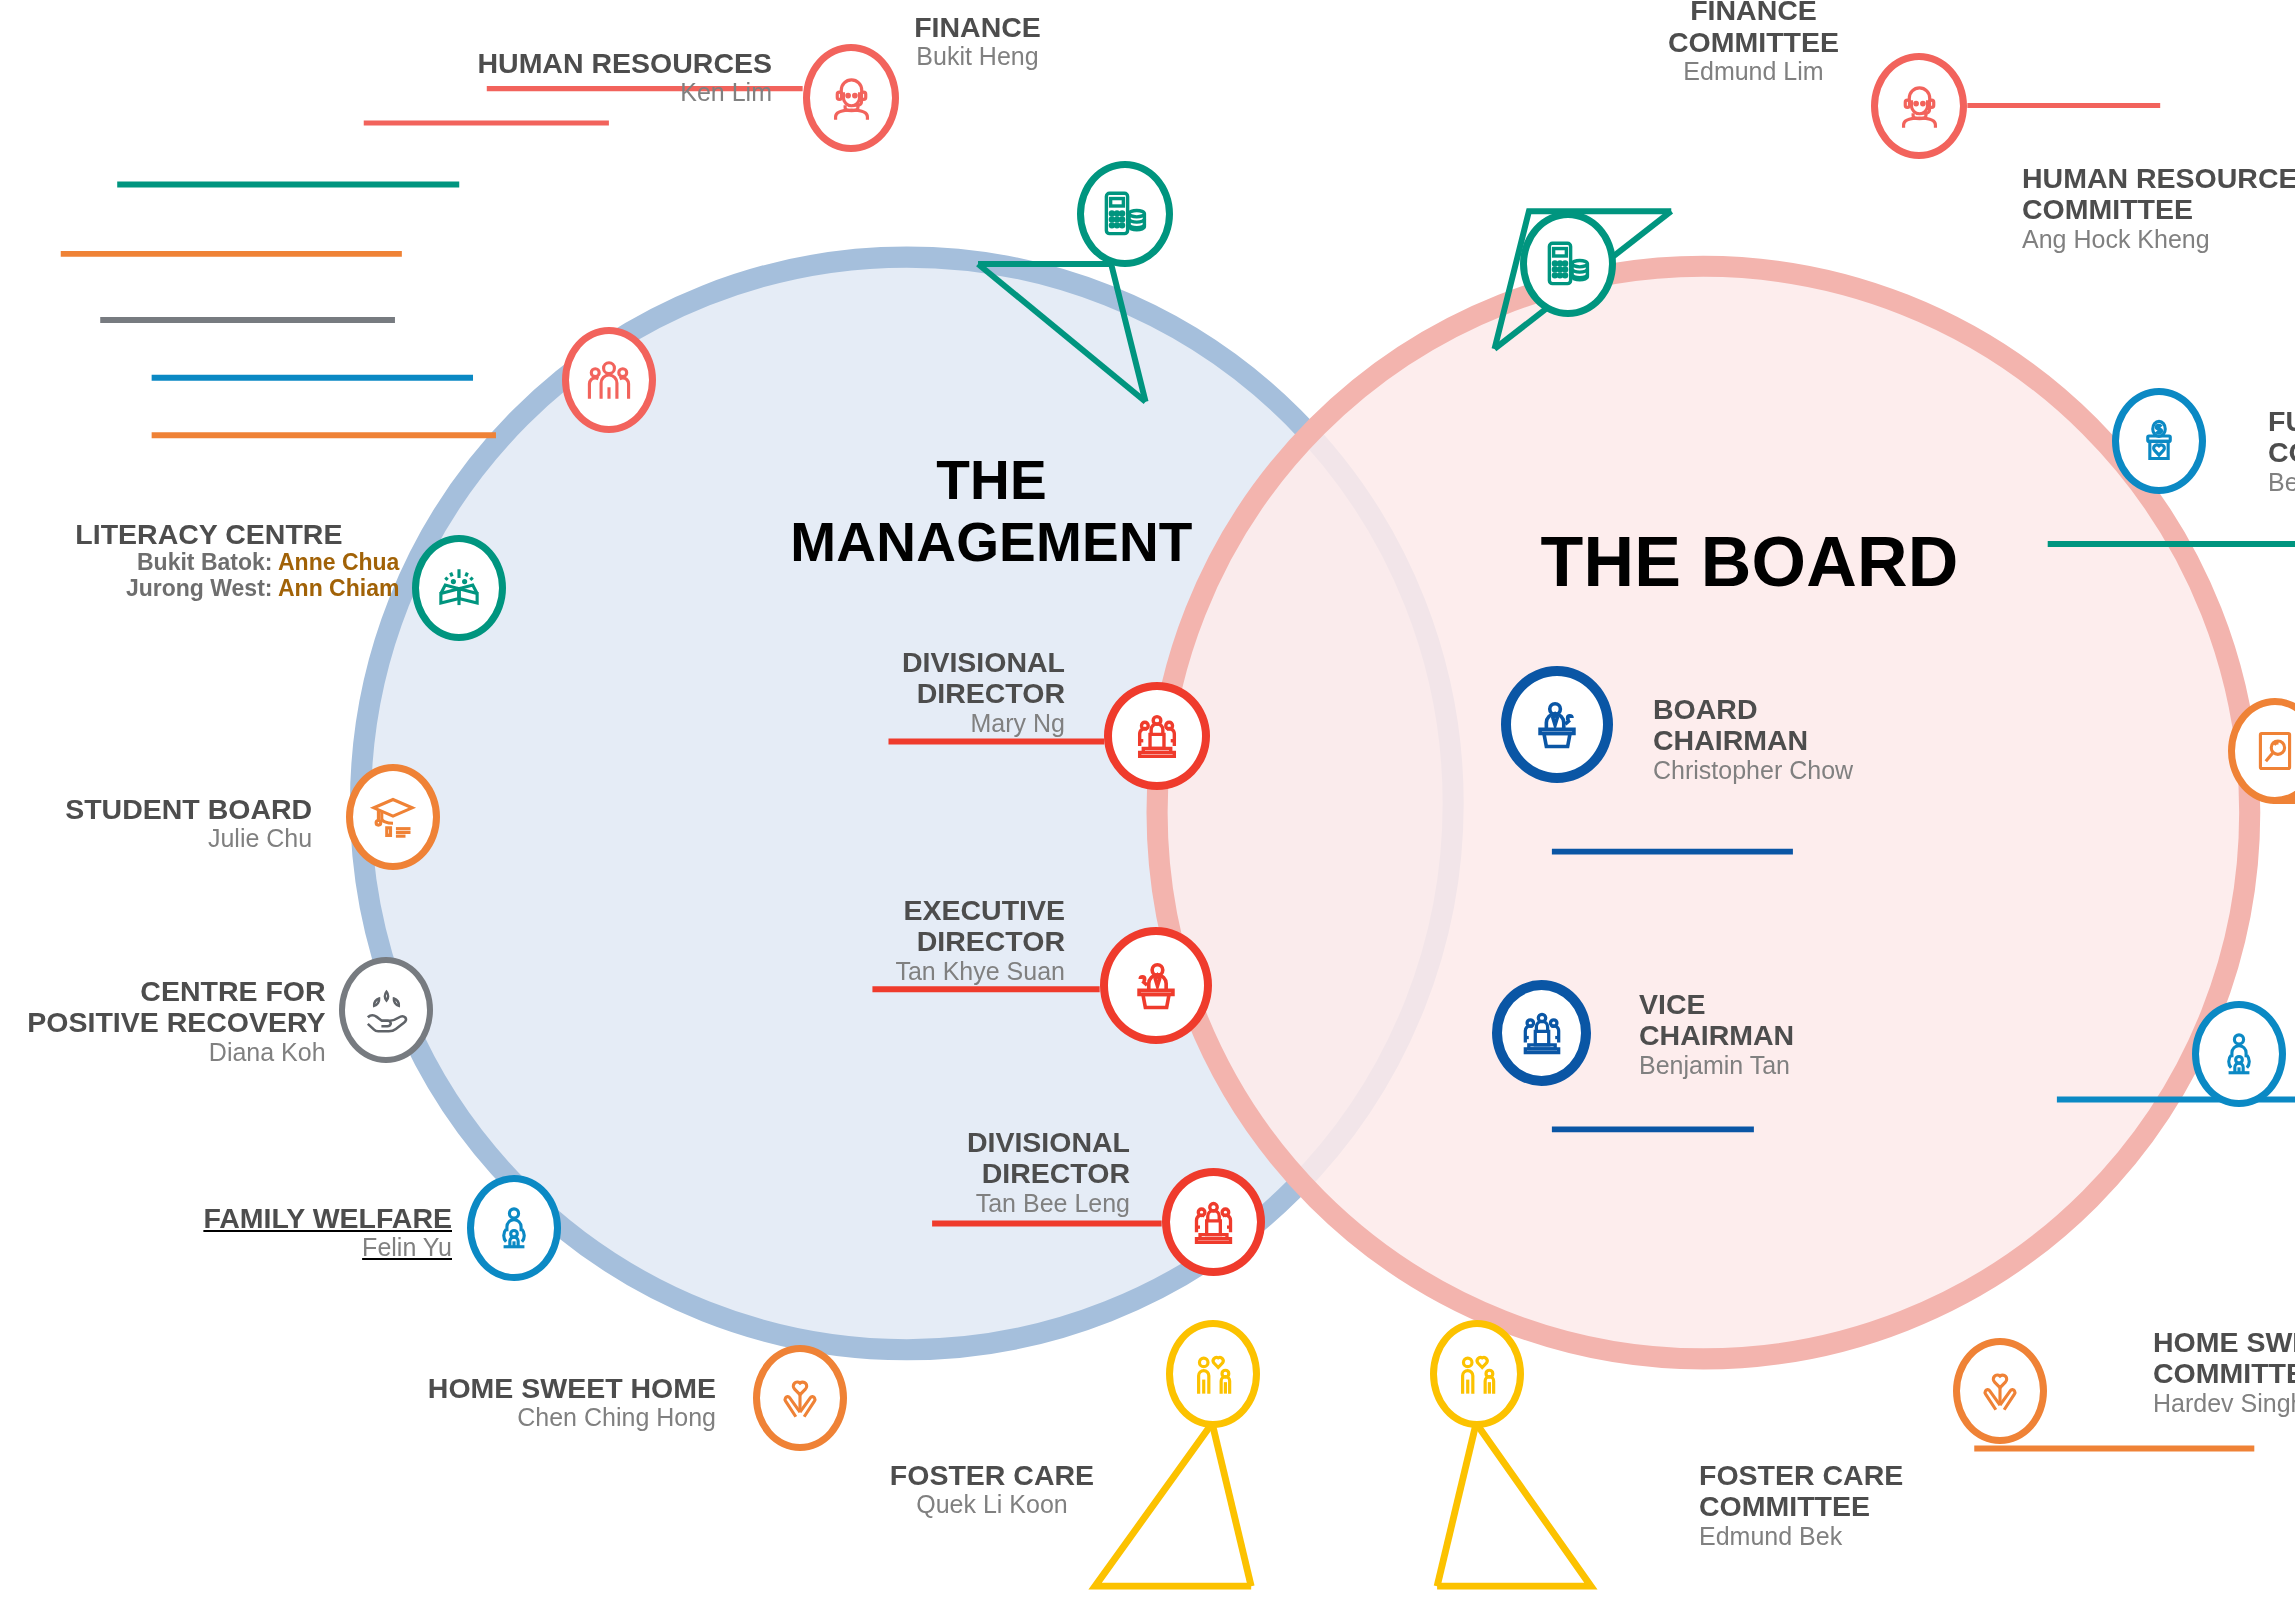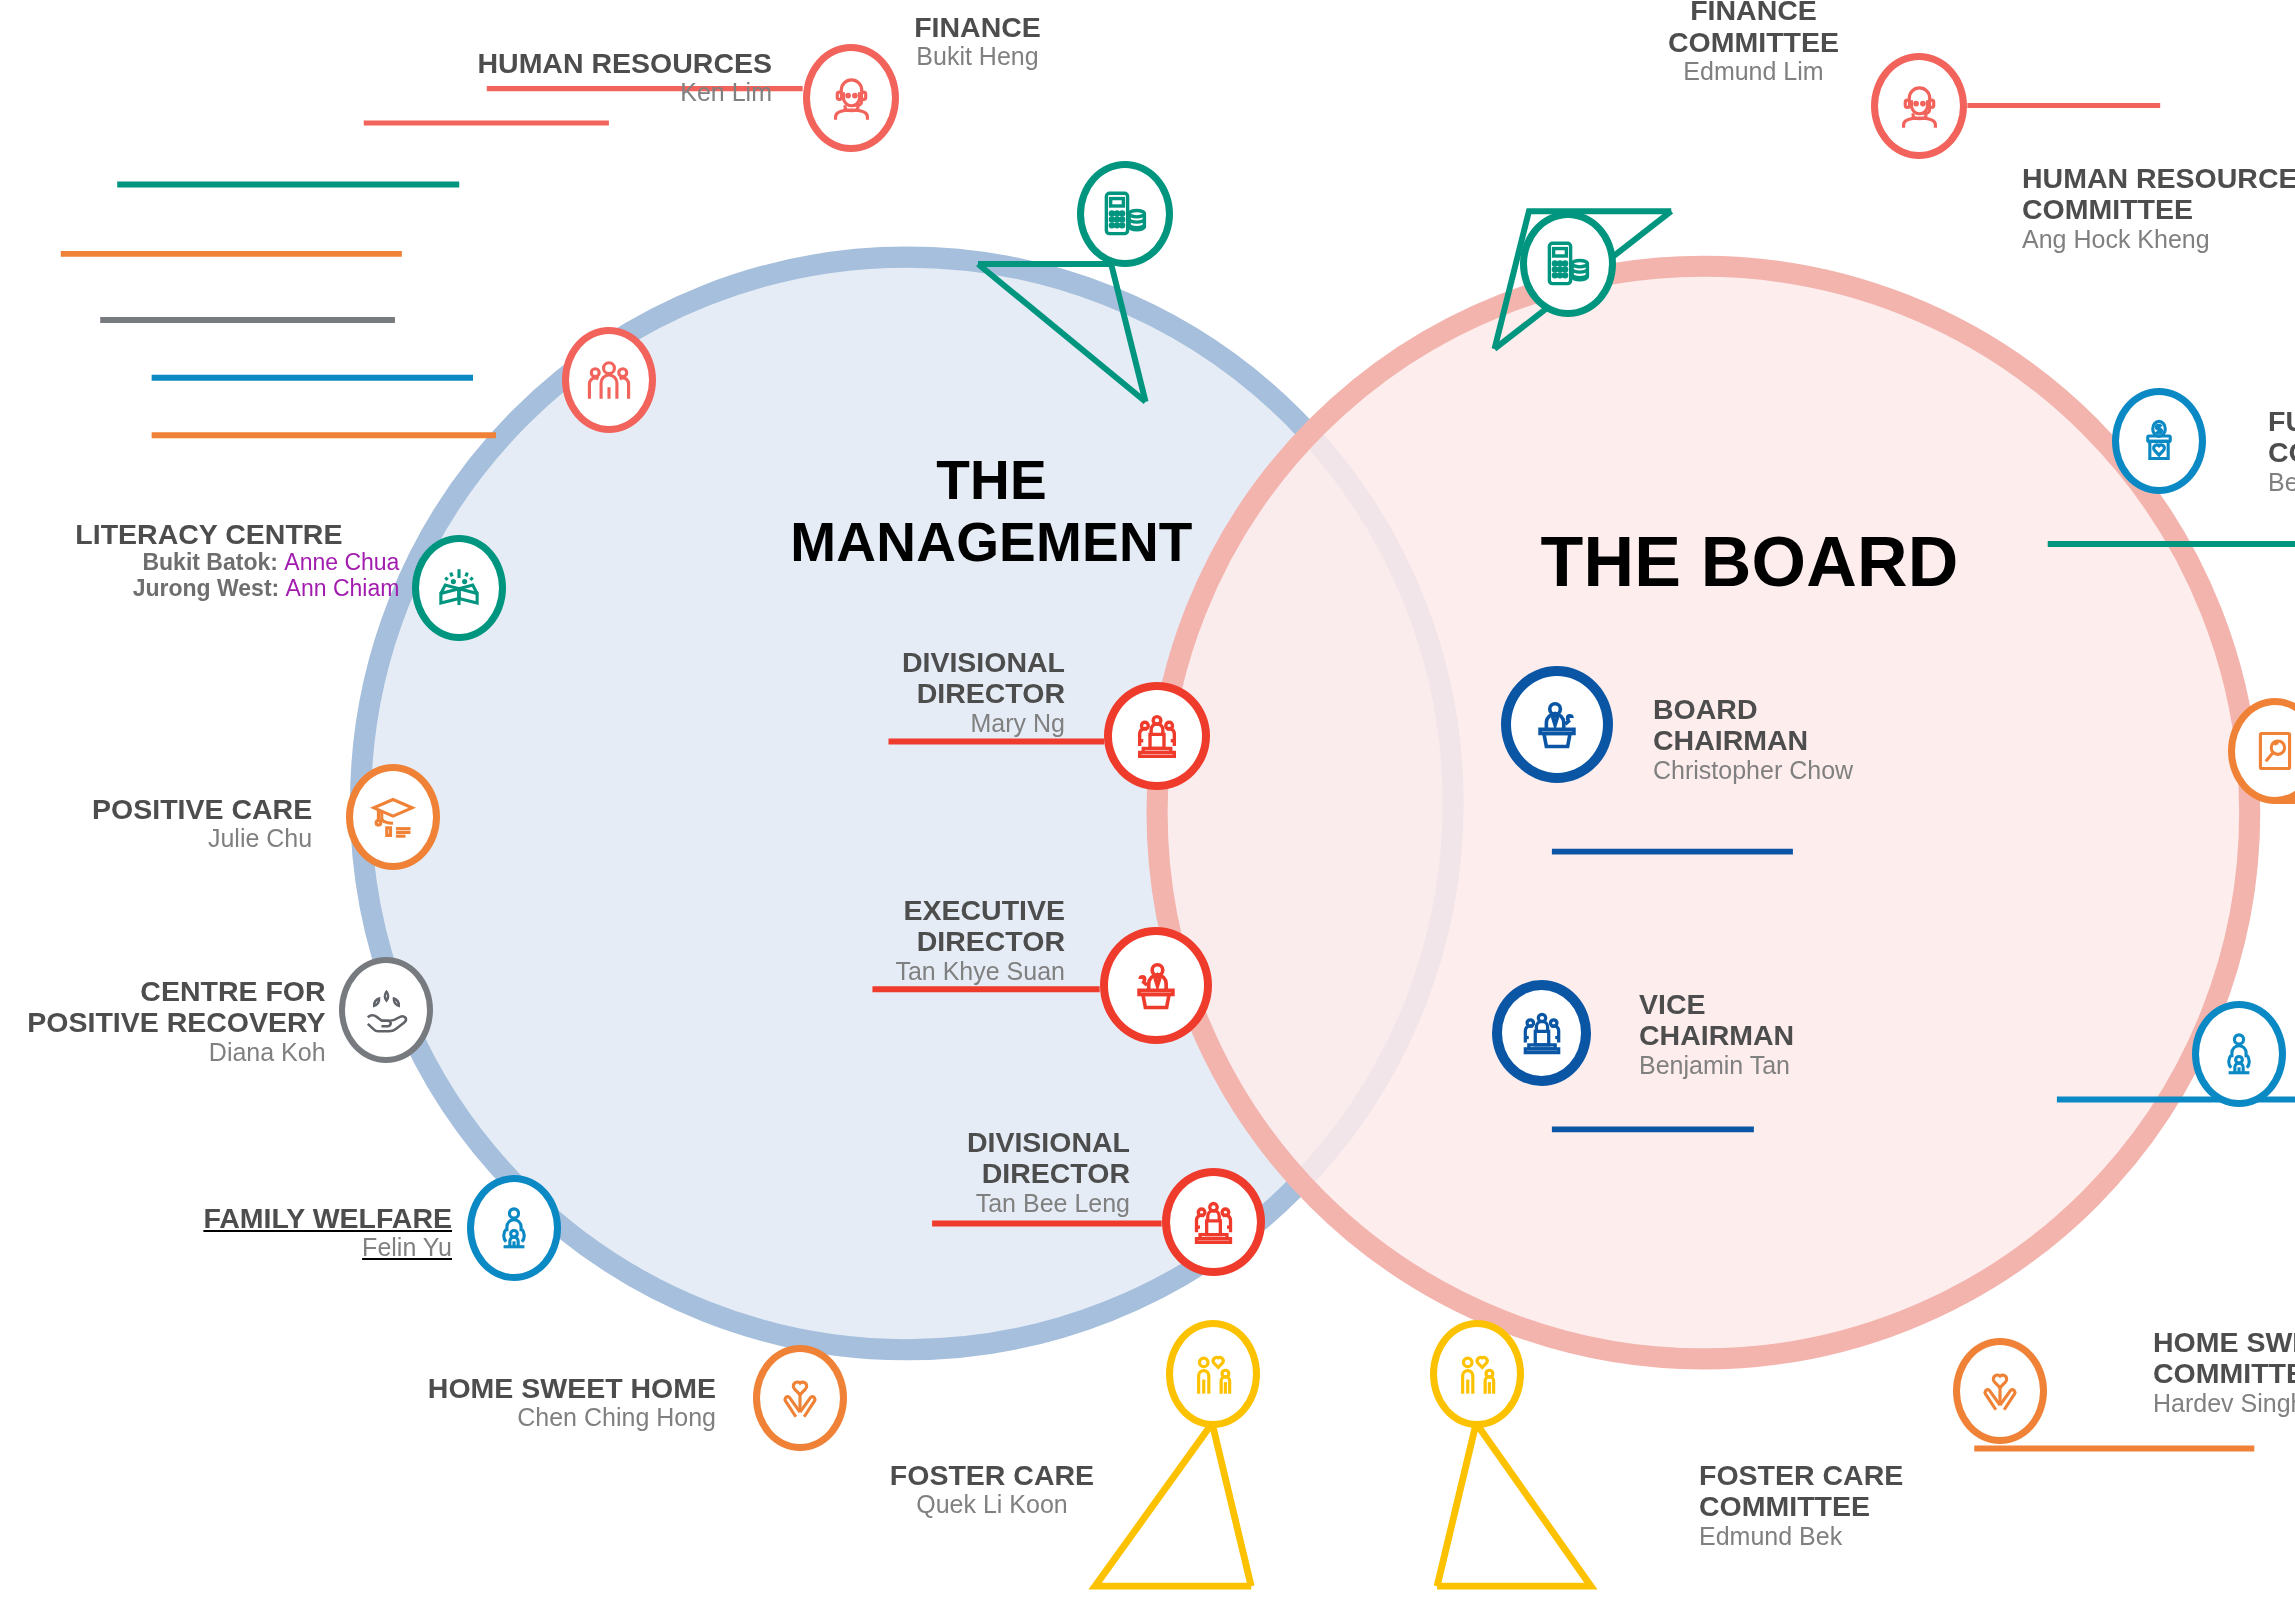--- a/index.html
+++ b/index.html
@@ -18,21 +18,21 @@
 
   
   .lbl{position:absolute;line-height:1.1;}
   .lbl .t{color:#4d4d4d;font-weight:bold;display:block;}
   .lbl .n{color:#808080;font-weight:normal;display:block;}
   .lbl.r{text-align:right;}
   .lbl.l{text-align:left;}
   .lbl.c{text-align:center;}
   .sz1 .t{font-size:28.5px;}  .sz1 .n{font-size:25px;}
   .sub{color:#6e6e6e;font-weight:bold;font-size:23px;display:block;}
-  .sub em{font-style:normal;font-weight:normal;color:#a21caf;}
+  .sub em{font-style:normal;font-weight:bold;color:#a16207;}
   .connsvg{position:absolute;}
 </style>
 </head>
 <body>
 
 <div id="stage">
 
   <svg id="venn" viewBox="0 0 5691 3496">
     <circle cx="1975" cy="1750" r="1190" fill="#e5ecf6" stroke="#a5bfdc" stroke-width="46"></circle>
     <circle cx="3710" cy="1770" r="1190" fill="#fdeaea" fill-opacity="0.88" stroke="#f3b4ae" stroke-width="46"></circle>
@@ -164,21 +164,21 @@
       <path d="M5 8.3v5.4"></path>
         <path d="M5 13.7a1.1 1.1 0 0 0 0 2.2 1.1 1.1 0 0 0 0-2.2z"></path>
       <path d="M9 17.2h1.8v3.6H9z"></path>
         <path d="M8.9 20.8h2"></path>
       <path d="M13.4 17.6h7"></path>
         <path d="M13.4 19.4h7"></path>
         <path d="M13.4 21.2h4.6"></path>
     </svg>
   </div>
   <div class="lbl r sz1" style="left:9.2px;top:794px;width:303px;">
-    <span class="t">POSITIVE CARE</span>
+    <span class="t">STUDENT BOARD</span>
     <span class="n">Julie Chu</span>
   </div>
 
   <div class="node" style="left:339px;top:957px;width:94px;height:106px;border:6.9px solid #777b80;">
     <svg width="51" height="51" viewBox="0 0 24 24" fill="none" stroke="#5f6368" stroke-width="1.2">
       <path d="M12 3.2c-1 1.2-1 2.9 0 4.1 1-1.2 1-2.9 0-4.1z"></path>
       <path d="M8.5 6.4c-1.5.4-2.5 1.9-2.3 3.4 1.5-.4 2.5-1.9 2.3-3.4z"></path>
       <path d="M15.5 6.4c1.5.4 2.5 1.9 2.3 3.4-1.5-.4-2.5-1.9-2.3-3.4z"></path>
       <path d="M3.2 15.2c1.4-1.3 3-1.1 4.2-.2l2.4 1.8h2.6c.9 0 1.6.6 1.6 1.3s-.7 1.3-1.6 1.3H9.6"></path>
       <path d="M9.9 16.8h3.7c1.6 0 2.6-.5 4-1.4 1.1-.7 2.4-.9 3.2-.1.7.7.4 1.7-.6 2.5l-3.8 2.9c-1 .8-2 1.1-3.3 1.1H8.1c-.9 0-1.5-.3-2.1-.9l-2.8-2.6"></path>

